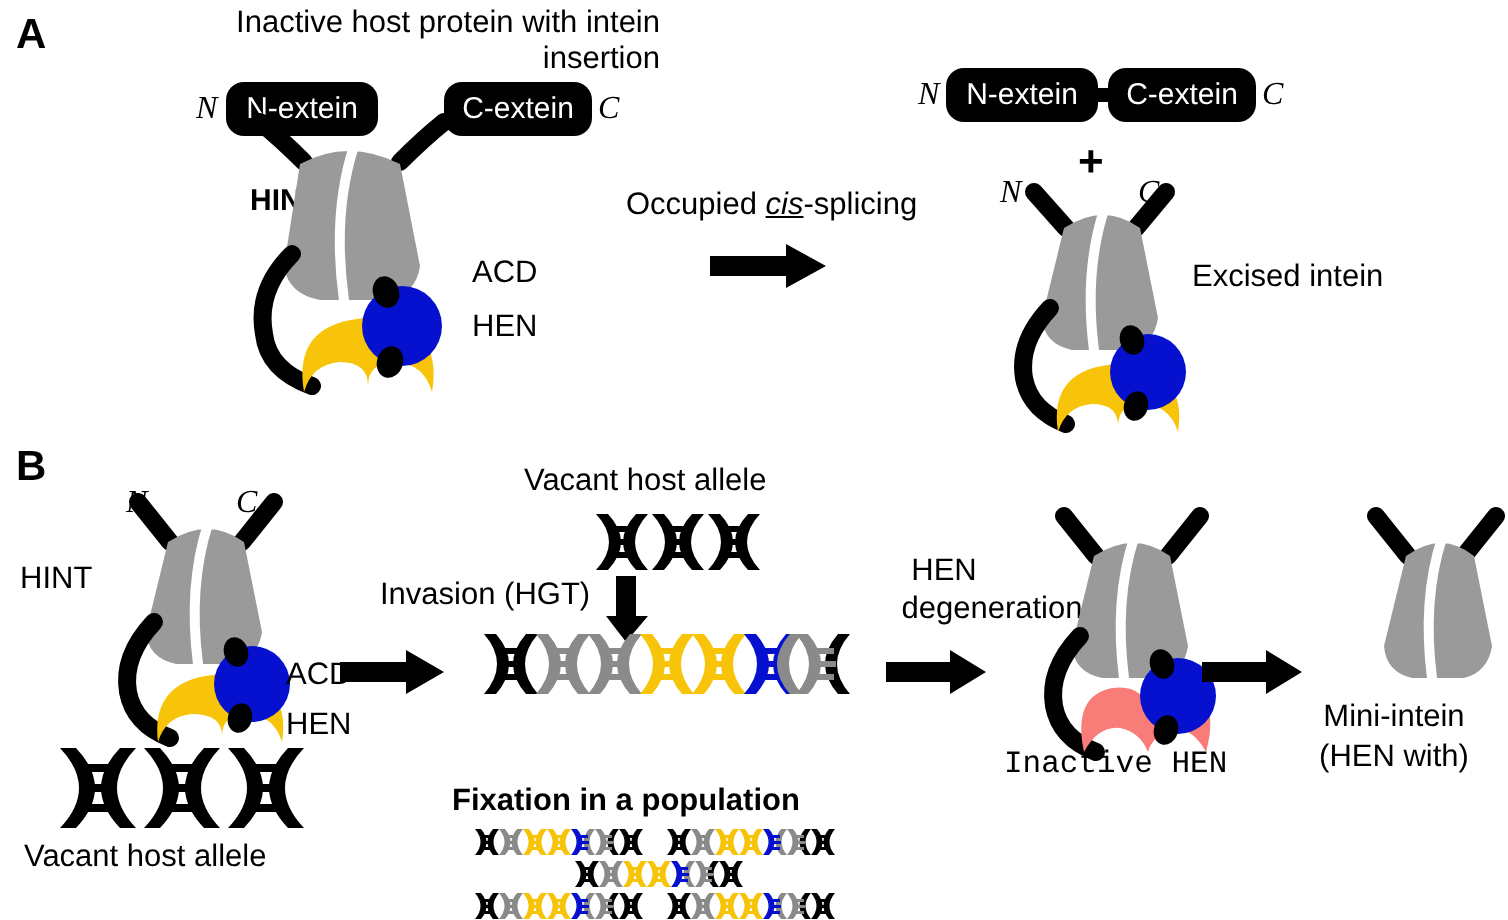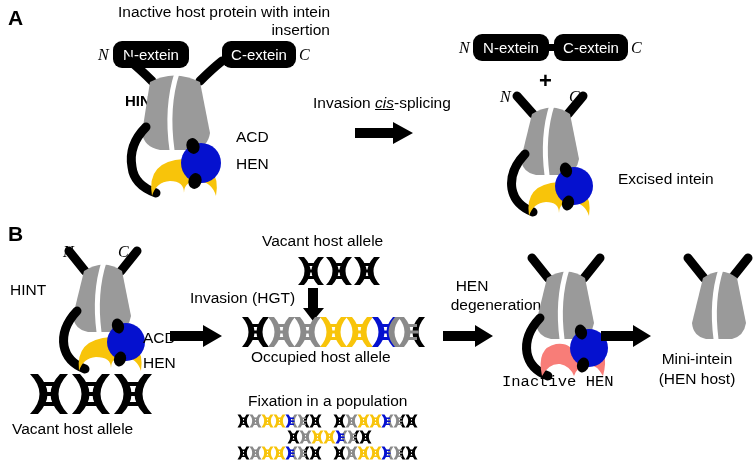--- a/index.html
+++ b/index.html
@@ -98,21 +98,21 @@
     <circle cx="101" cy="108" r="20" fill="#0511cf"></circle>
 
     <ellipse cx="93" cy="91" rx="6.5" ry="8" fill="#000000" transform="rotate(-18 93 91)"></ellipse>
     <ellipse cx="95" cy="126" rx="6.5" ry="8" fill="#000000" transform="rotate(18 95 126)"></ellipse>
   </svg>
 
   <div class="lbl cap" style="left:236px; top:128px;">ACD</div>
   <div class="lbl cap" style="left:236px; top:155px;">HEN</div>
 
   <div class="lbl cap" style="left:313px; top:94px;">
-    <span>Invasion </span><span class="italic-inline">cis</span><span>-splicing</span>
+    <span>Occupied </span><span class="italic-inline">cis</span><span>-splicing</span>
   </div>
 
   <svg class="abs" style="left:355px; top:122px;" width="60" height="22" viewBox="0 0 60 22">
     <path d="M 0 6 L 38 6 L 38 0 L 58 11 L 38 22 L 38 16 L 0 16 Z" fill="#000000"></path>
   </svg>
 
 
   <div class="lbl term" style="left:459px; top:39px;">N</div>
   <div class="extein-box" style="left:473px; top:34px; width:76px; height:27px;">N-extein</div>
   <div class="abs" style="left:548px; top:44px; width:8px; height:7px; background:#000;"></div>
@@ -130,21 +130,21 @@
     <path d="M 37 26 Q 57 13 75 26 L 84 71 Q 82 84 70 87 L 41 87 Q 27 84 26 71 Z" fill="#9a9a9a"></path>
     <path d="M 57 17 Q 47 48 52 87" stroke="#ffffff" stroke-width="5" fill="none" stroke-linecap="round"></path>
     <path d="M 30 66 Q 14 83 17 101 Q 20 117 38 124" stroke="#000" stroke-width="9" fill="none" stroke-linecap="round"></path>
     <path d="M 34 128 Q 29 96 64 94 Q 99 96 94 128 Q 90 115 77 114 Q 64 114 64 125
              Q 64 114 51 114 Q 38 115 34 128 Z" fill="#f8c40a"></path>
     <circle cx="79" cy="98" r="19" fill="#0511cf"></circle>
     <ellipse cx="71" cy="82" rx="6" ry="7.5" fill="#000000" transform="rotate(-18 71 82)"></ellipse>
     <ellipse cx="73" cy="115" rx="6" ry="7.5" fill="#000000" transform="rotate(18 73 115)"></ellipse>
   </svg>
 
-  <div class="lbl cap" style="left:618px; top:130px;margin-top:40px;">Excised intein</div>
+  <div class="lbl cap" style="left:596px; top:130px;">Excised intein</div>
 
   <div class="lbl panel-letter" style="left:8px; top:222px;">B</div>
 
   <div class="lbl term" style="left:63px; top:243px;">N</div>
   <div class="lbl term" style="left:118px; top:243px;">C</div>
   <div class="lbl cap" style="left:10px; top:281px;">HINT</div>
 
   <svg class="abs" style="left:45px; top:245px;" width="130" height="125" viewBox="0 0 130 125">
     <path d="M 24 6 L 40 26" stroke="#000" stroke-width="9" fill="none" stroke-linecap="round"></path>
     <path d="M 92 6 L 76 26" stroke="#000" stroke-width="9" fill="none" stroke-linecap="round"></path>
@@ -279,23 +279,22 @@
       <g transform="translate(156,0)">
         <path d="M 1 1 Q 14 16 1 31 L 7 31 Q 20 16 7 1 Z" fill="#8a8a8a"></path>
         <path d="M 28 1 Q 15 16 28 31 L 22 31 Q 9 16 22 1 Z" fill="#000000"></path>
         <rect x="9" y="8" width="11" height="3" fill="#8a8a8a"></rect>
         <rect x="8" y="14.5" width="13" height="3" fill="#8a8a8a"></rect>
         <rect x="9" y="21" width="11" height="3" fill="#8a8a8a"></rect>
       </g>
     </svg>
   </div>
 
-  <div class="lbl cap" style="left:251px; top:348px;">Occupied host allele</div>
-
-  <div class="lbl cap" style="left:248px; top:392px;">Fixation in a population</div>
+
+  <div class="lbl cap" style="left:226px; top:392px;font-weight:bold;">Fixation in a population</div>
 
   <div class="abs" style="left:237px; top:414px;">
     <svg width="195" height="46" viewBox="0 0 195 46">
 
       <g transform="translate(0,0)">
         <g transform="translate(0,0)">
           <g transform="translate(0,0)">
               <path d="M 0.5 0.5 Q 6 7 0.5 13.5 L 3.5 13.5 Q 9 7 3.5 0.5 Z" fill="#000"></path>
               <path d="M 12.5 0.5 Q 7 7 12.5 13.5 L 9.5 13.5 Q 4 7 9.5 0.5 Z" fill="#000"></path>
               <rect x="4" y="3.5" width="5" height="1.5" fill="#000"></rect>
@@ -584,15 +583,15 @@
   </svg>
 
   <svg class="abs" style="left:672px; top:252px;" width="90" height="95" viewBox="0 0 90 95">
     <path d="M 16 6 L 32 26" stroke="#000" stroke-width="9" fill="none" stroke-linecap="round"></path>
     <path d="M 76 6 L 60 26" stroke="#000" stroke-width="9" fill="none" stroke-linecap="round"></path>
     <path d="M 31 26 Q 49 13 65 26 L 74 71 Q 72 84 60 87 L 34 87 Q 21 84 20 71 Z" fill="#9a9a9a"></path>
     <path d="M 49 17 Q 39 48 44 87" stroke="#ffffff" stroke-width="5" fill="none" stroke-linecap="round"></path>
   </svg>
 
   <div class="lbl cap cap-center" style="left:640px; top:350px; width:114px;text-align:center;">Mini-intein</div>
-  <div class="lbl cap cap-center" style="left:640px; top:370px; width:114px;">(HEN host)</div>
+  <div class="lbl cap cap-center" style="left:640px; top:370px; width:114px;">(HEN with)</div>
 
 </div>
 
 </body></html>

